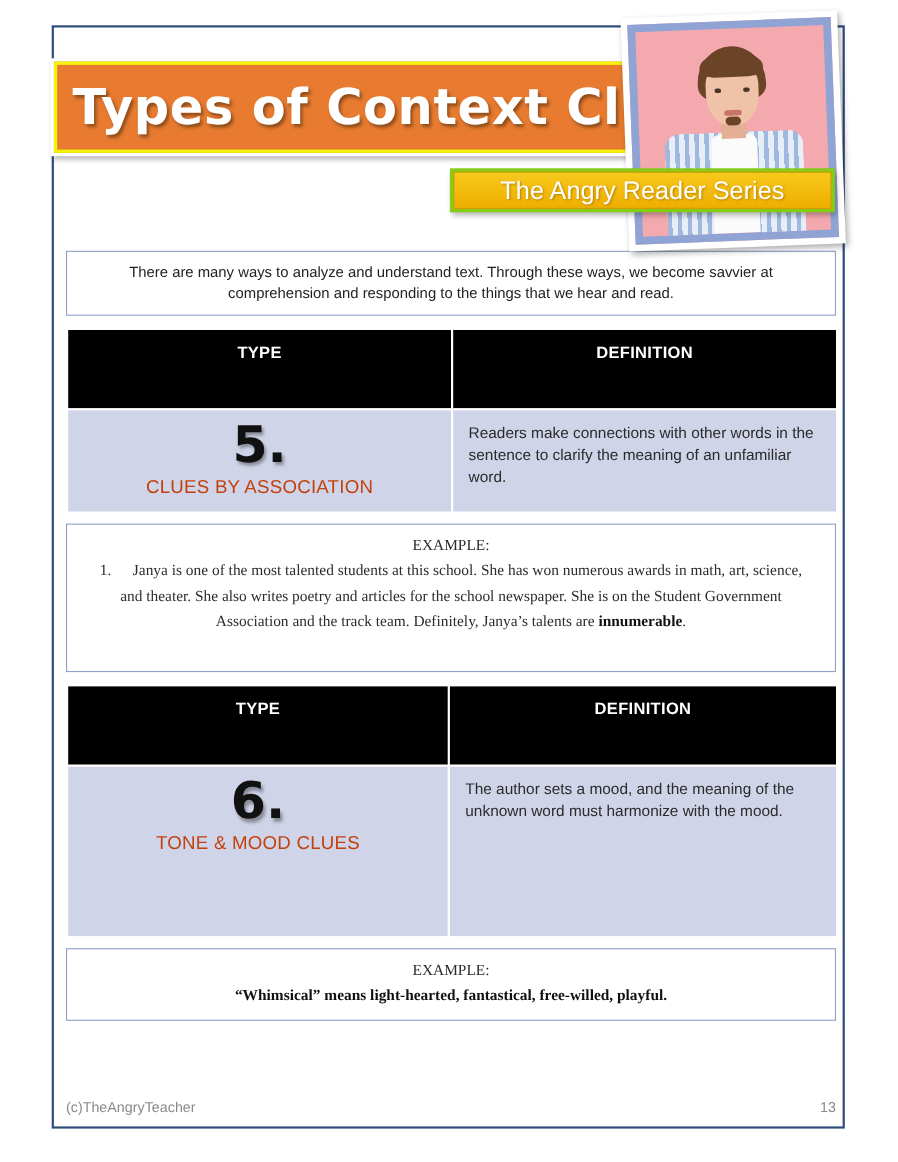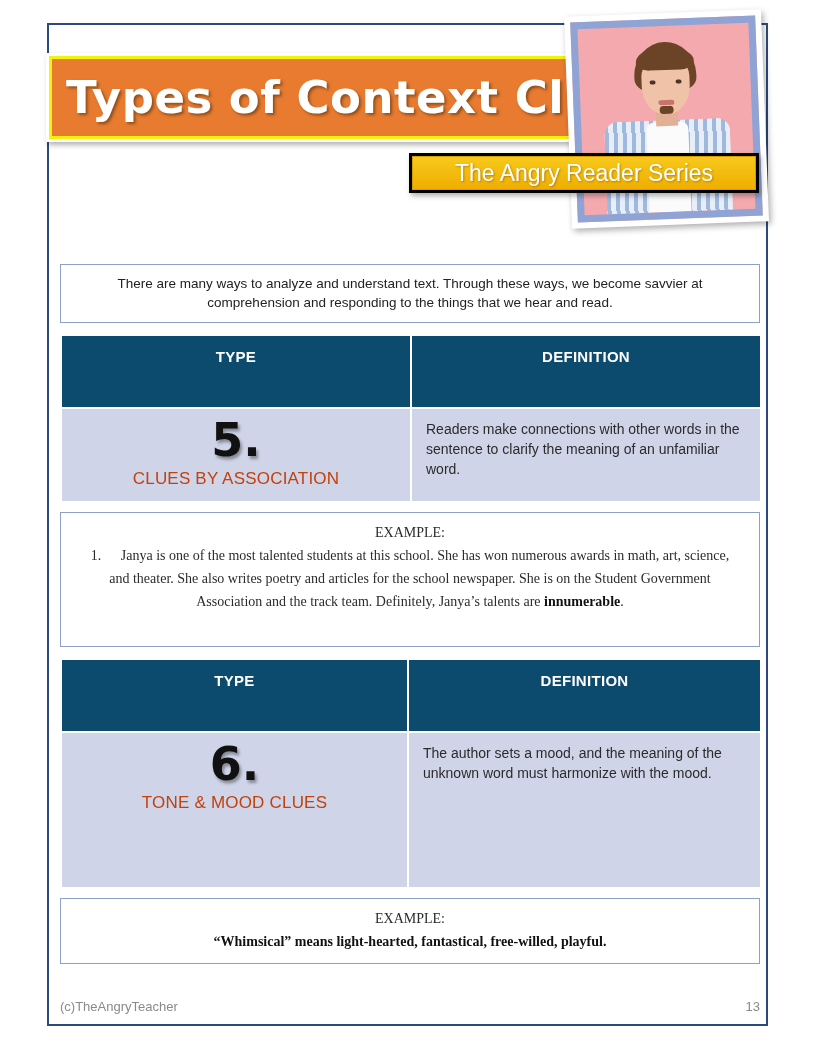--- a/index.html
+++ b/index.html
@@ -180,21 +180,21 @@
   .ph-shirt.left  { clip-path: polygon(0 0, 42% 0, 34% 100%, 0 100%); }
   .ph-shirt.right { clip-path: polygon(58% 0, 100% 0, 100% 100%, 66% 100%); }
 
   
   #series-badge {
     position: absolute;
     left: 409px;
     top: 153px;
     width: 350px;
     height: 40px;
-    background: #000000;
+    background: #84cc16;
     padding: 3px;
     box-sizing: border-box;
     box-shadow: 2px 3px 5px rgba(0,0,0,0.30);
     z-index: 9;
   }
   #series-badge-inner {
     width: 100%;
     height: 100%;
     background: linear-gradient(#f7c91c, #efae00);
     border: 1px solid #d79b00;
@@ -221,32 +221,31 @@
   }
 
   .intro-box {
     border: 1px solid #8ea0c8;
     box-sizing: border-box;
     padding: 9px 22px 10px 22px;
     text-align: center;
     font-size: 13.5px;
     line-height: 19px;
     color: #222222;
-    margin-top: 36px;
   }
 
   
   .type-table {
     width: 100%;
     border-collapse: collapse;
     table-layout: fixed;
     margin-top: 11px;
   }
   .type-table th {
-    background: #0c4a6e;
+    background: #000000;
     color: #ffffff;
     font-size: 15px;
     font-weight: bold;
     letter-spacing: 0.3px;
     height: 58px;
     vertical-align: top;
     padding-top: 12px;
     border: 2px solid #ffffff;
   }
   .type-table td {

